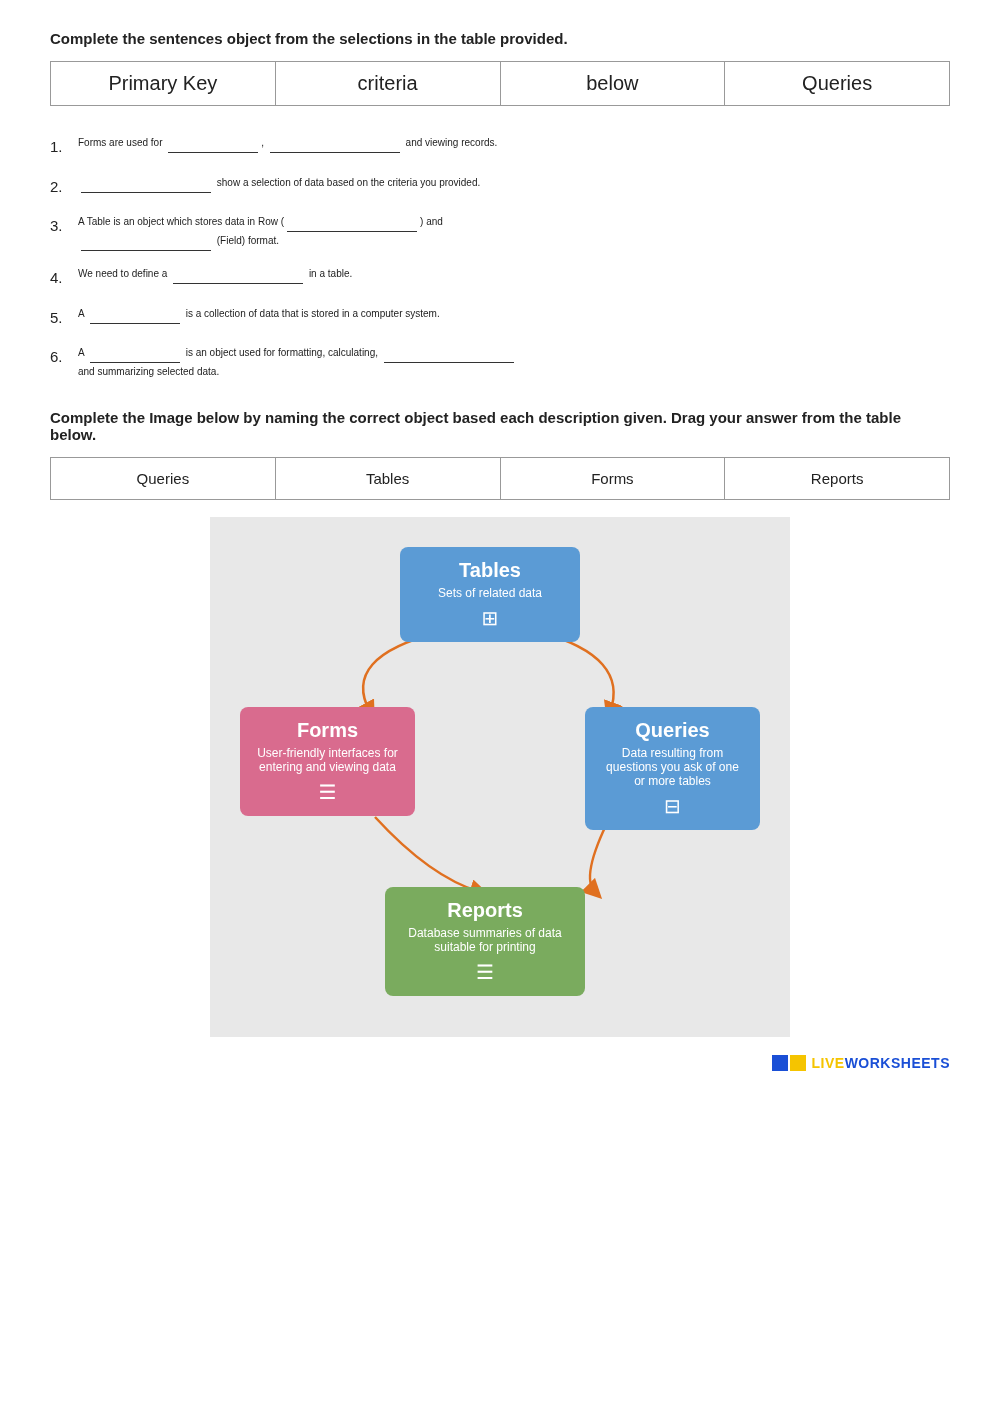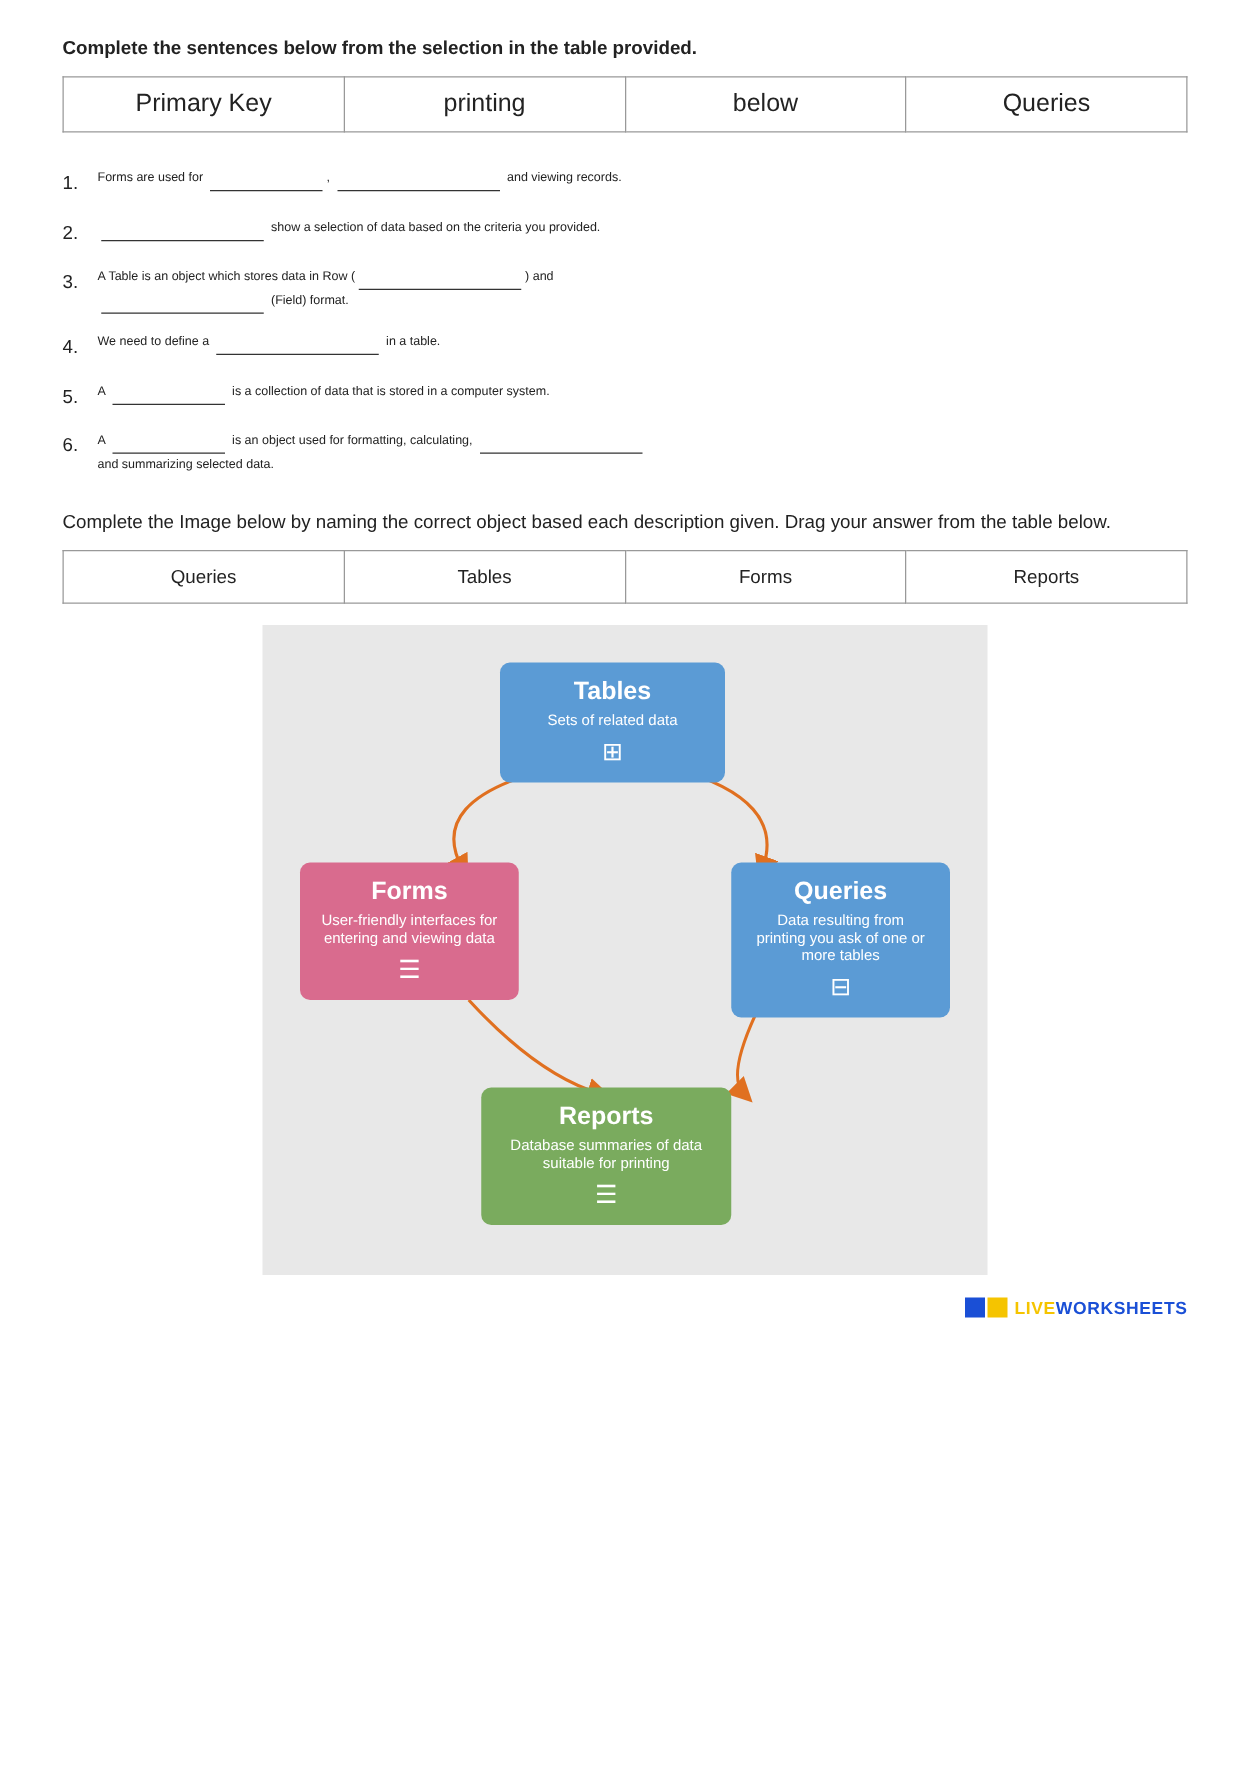--- a/index.html
+++ b/index.html
@@ -53,21 +53,21 @@
     .blank {
       display: inline-block;
       border-bottom: 1px solid #333;
       min-width: 110px;
       margin: 0 3px;
     }
     .blank-long { min-width: 130px; }
     .blank-short { min-width: 90px; }
     
     .section2-instructions {
-      font-weight: normal;
+      font-weight: bold;
       margin-bottom: 14px;
       font-size: 15px;
     }
     
     .drag-table {
       border-collapse: collapse;
       width: 100%;
       margin-bottom: 0px;
     }
     .drag-table td {
@@ -167,28 +167,28 @@
       letter-spacing: 0.5px;
     }
     .branding-text span { color: #f5c400; }
   </style>
 </head>
 <body>
 
 
 
 
-<p class="instructions-bold">Complete the sentences below from the selection in the table provided.</p>
+<p class="instructions-bold">Complete the sentences object from the selections in the table provided.</p>
 
 
 <table class="word-table">
   <tbody id="word-table-body">
   <tr>
         <td>Primary Key</td>
-        <td>printing</td>
+        <td>criteria</td>
         <td>below</td>
         <td>Queries</td>
       </tr>
     </tbody>
 </table>
 
 
 <div class="sentences-section">
 
   <div class="sentence-item">
@@ -286,21 +286,21 @@
     </div>
 
     <div class="db-box box-forms">
       <span class="db-title">Forms</span>
       <span class="db-desc">User-friendly interfaces for entering and viewing data</span>
       <span class="db-icon">☰</span>
     </div>
 
     <div class="db-box box-queries">
       <span class="db-title">Queries</span>
-      <span class="db-desc">Data resulting from printing you ask of one or more tables</span>
+      <span class="db-desc">Data resulting from questions you ask of one or more tables</span>
       <span class="db-icon">⊟</span>
     </div>
 
     <div class="db-box box-reports">
       <span class="db-title">Reports</span>
       <span class="db-desc">Database summaries of data suitable for printing</span>
       <span class="db-icon">☰</span>
     </div>
 
   </div>

